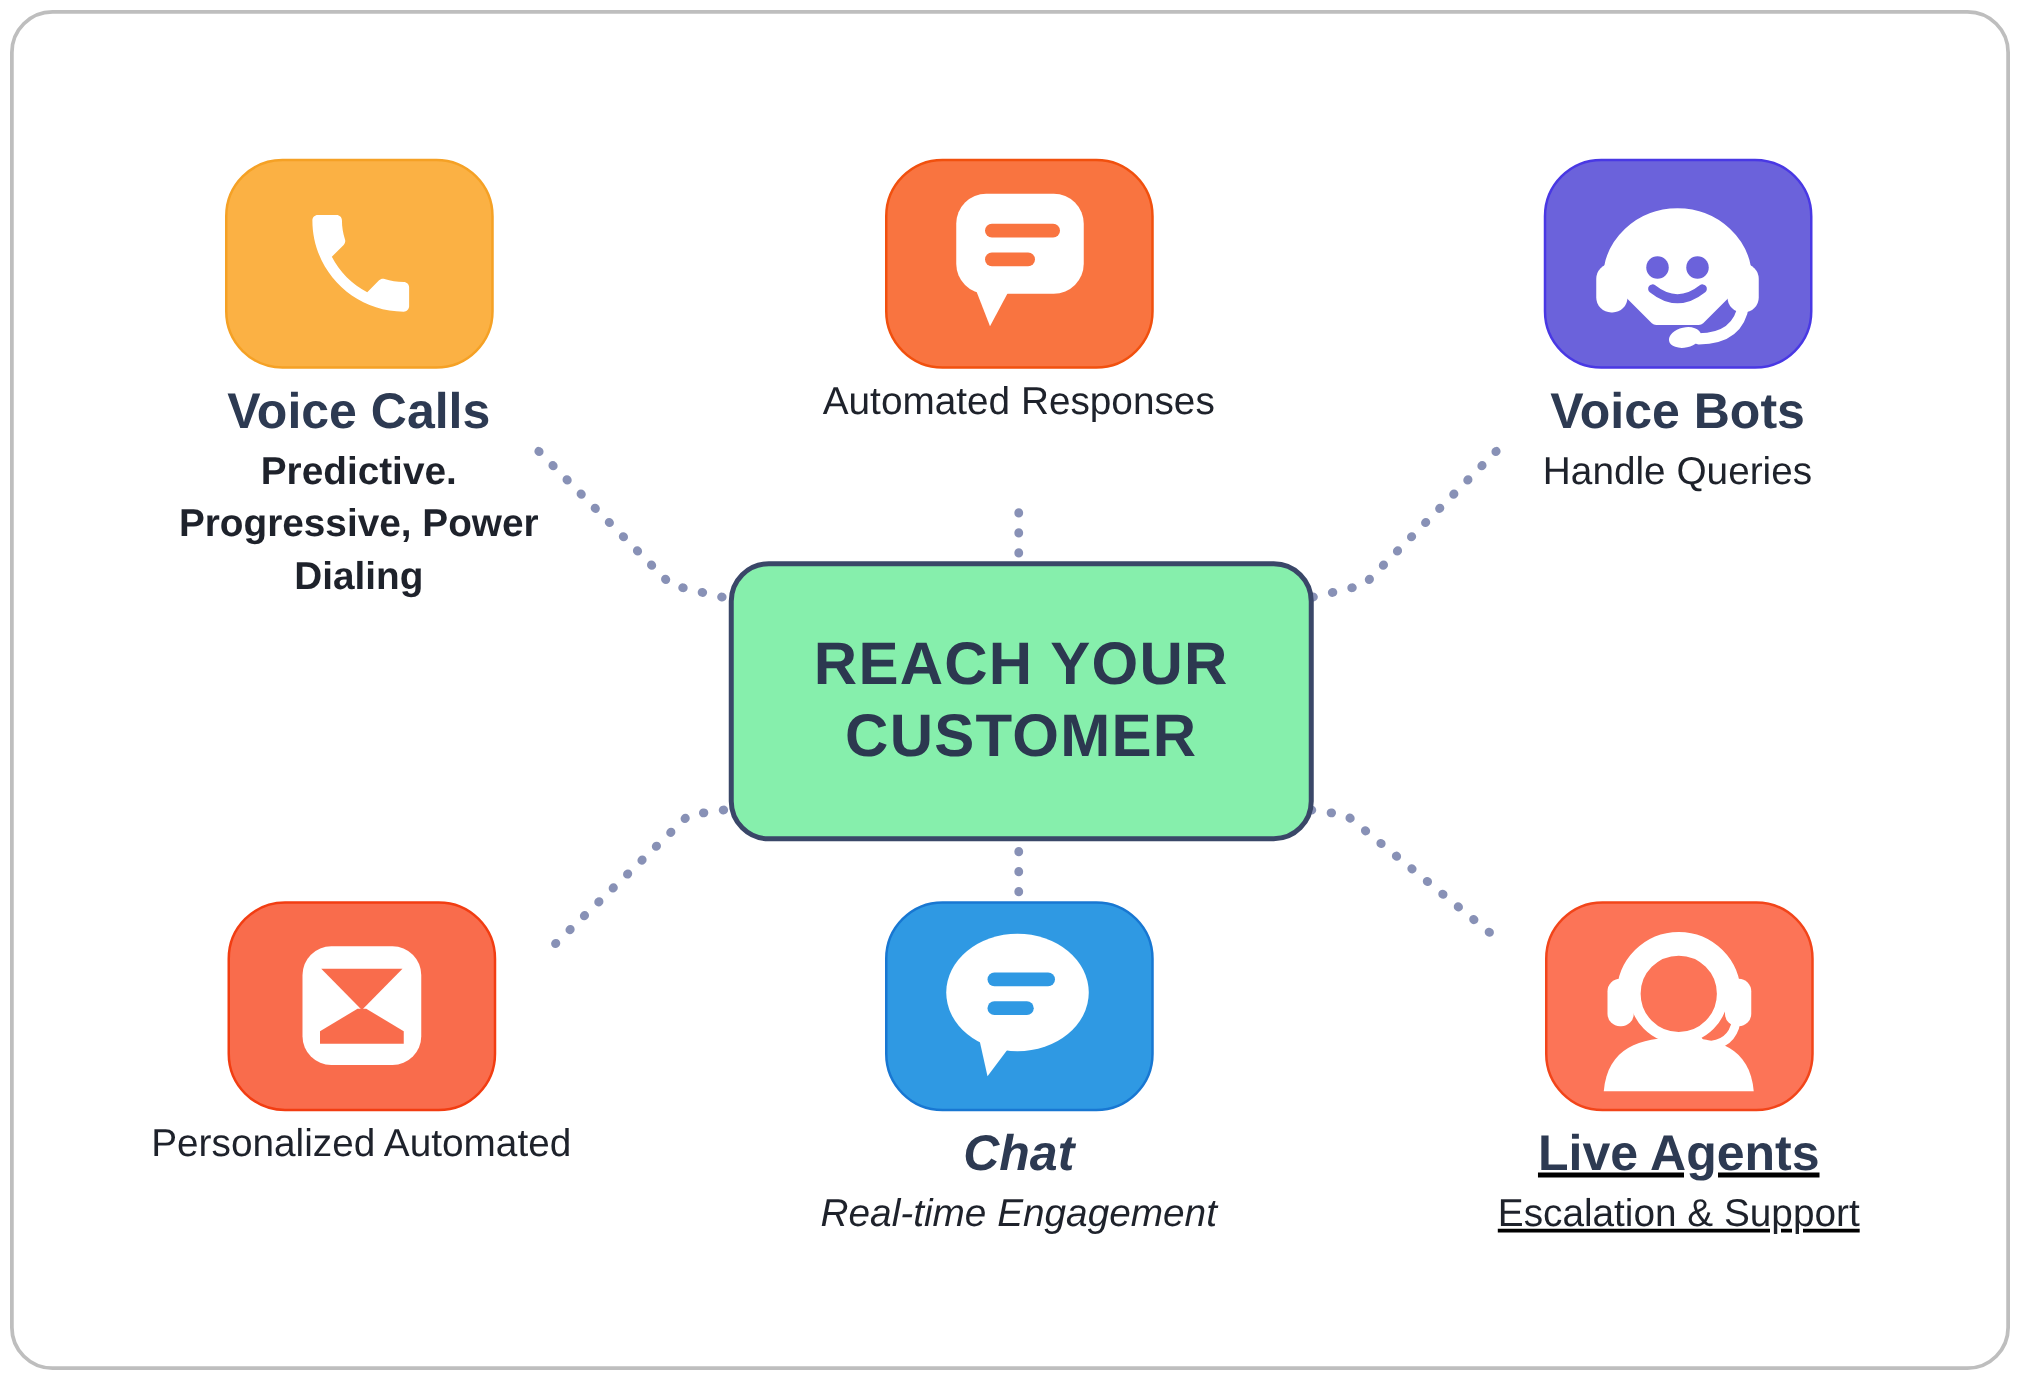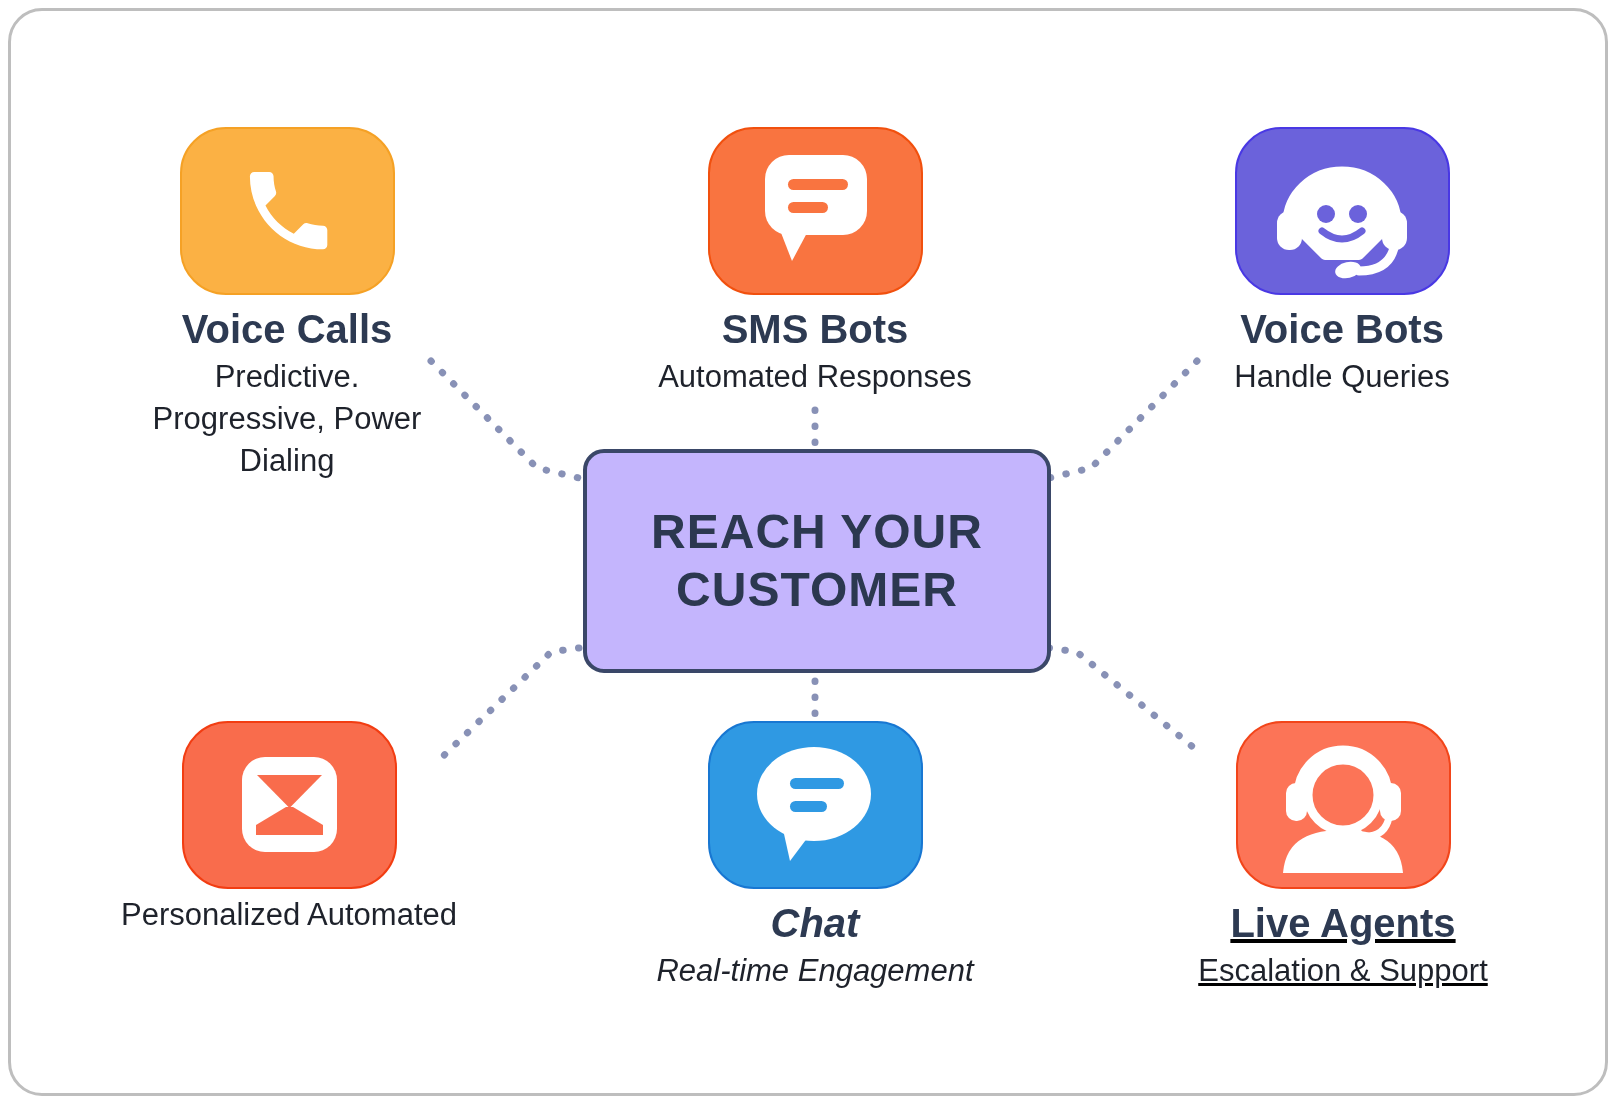--- a/index.html
+++ b/index.html
@@ -39,33 +39,33 @@
     font-size:40px;font-weight:bold;
     color:var(--title_color,#2d3a52);
     line-height:1.1;
   }
   .node-subtitle{
     margin-top:5px;
     font-size:31px;
     color:var(--subtitle_color,#1e222b);
     line-height:1.35;
   }
-  #node-voice-calls .node-subtitle{max-width:302px;margin-left:auto;margin-right:auto;}
+  #node-voice-calls .node-subtitle{max-width:302px;margin-left:auto;margin-right:auto;font-weight:bold;}
   #node-voice-calls{left:96px;top:127px;}
   #node-sms-bots{left:624px;top:127px;}
   #node-voice-bots{left:1151px;top:127px;}
   #node-email-bots{left:98px;top:721px;}
   #node-chat{left:624px;top:721px;font-style:italic;}
   #node-live-agents{left:1152px;top:721px;text-decoration:underline;}
   .center-box{
     position:absolute;left:572px;top:449px;
     width:460px;height:216px;
     border:4px solid var(--center_border_color,#3a4768);
-    border-radius:21px;
-    background:#c4b5fd;
+    border-radius:32px;
+    background:#86efac;
     display:flex;align-items:center;justify-content:center;
     text-align:center;
     font-size:48px;font-weight:bold;letter-spacing:1px;
     color:var(--center_text_color,#2c3850);
     line-height:1.2;
     white-space:pre-line;
   }
 </style>
 </head>
 <body>
@@ -97,21 +97,20 @@
 
   <div class="node" id="node-sms-bots">
     <div class="tile" style="background-color: rgb(249, 116, 64); border-color: rgb(241, 80, 14); color: rgb(249, 116, 64);">
       <svg width="211" height="164" viewBox="0 0 211 164">
         <rect x="55" y="26" width="102" height="80" rx="24" fill="#ffffff"></rect>
         <polygon points="68,96 82,132 98,102" fill="#ffffff"></polygon>
         <rect x="78" y="50" width="60" height="11" rx="5.5" fill="currentColor"></rect>
         <rect x="78" y="73" width="40" height="11" rx="5.5" fill="currentColor"></rect>
       </svg>
     </div>
-    <div class="node-title">SMS Bots</div>
     <div class="node-subtitle">Automated Responses</div>
   </div>
 
   <div class="node" id="node-voice-bots">
     <div class="tile" style="background-color: rgb(107, 98, 219); border-color: rgb(73, 56, 228); color: rgb(107, 98, 219);">
       <svg width="211" height="164" viewBox="0 0 211 164">
         <path d="M52,94 a53,50 0 0 1 106,0" stroke="#ffffff" stroke-width="13" fill="none"></path>
         <rect x="40" y="82" width="25" height="39" rx="12" fill="#ffffff"></rect>
         <rect x="145" y="82" width="25" height="39" rx="12" fill="#ffffff"></rect>
         <path d="M88,46 L122,46 L148,72 L148,100 L122,126 L88,126 L62,100 L62,72 Z" fill="#ffffff" stroke="#ffffff" stroke-width="10" stroke-linejoin="round"></path>

